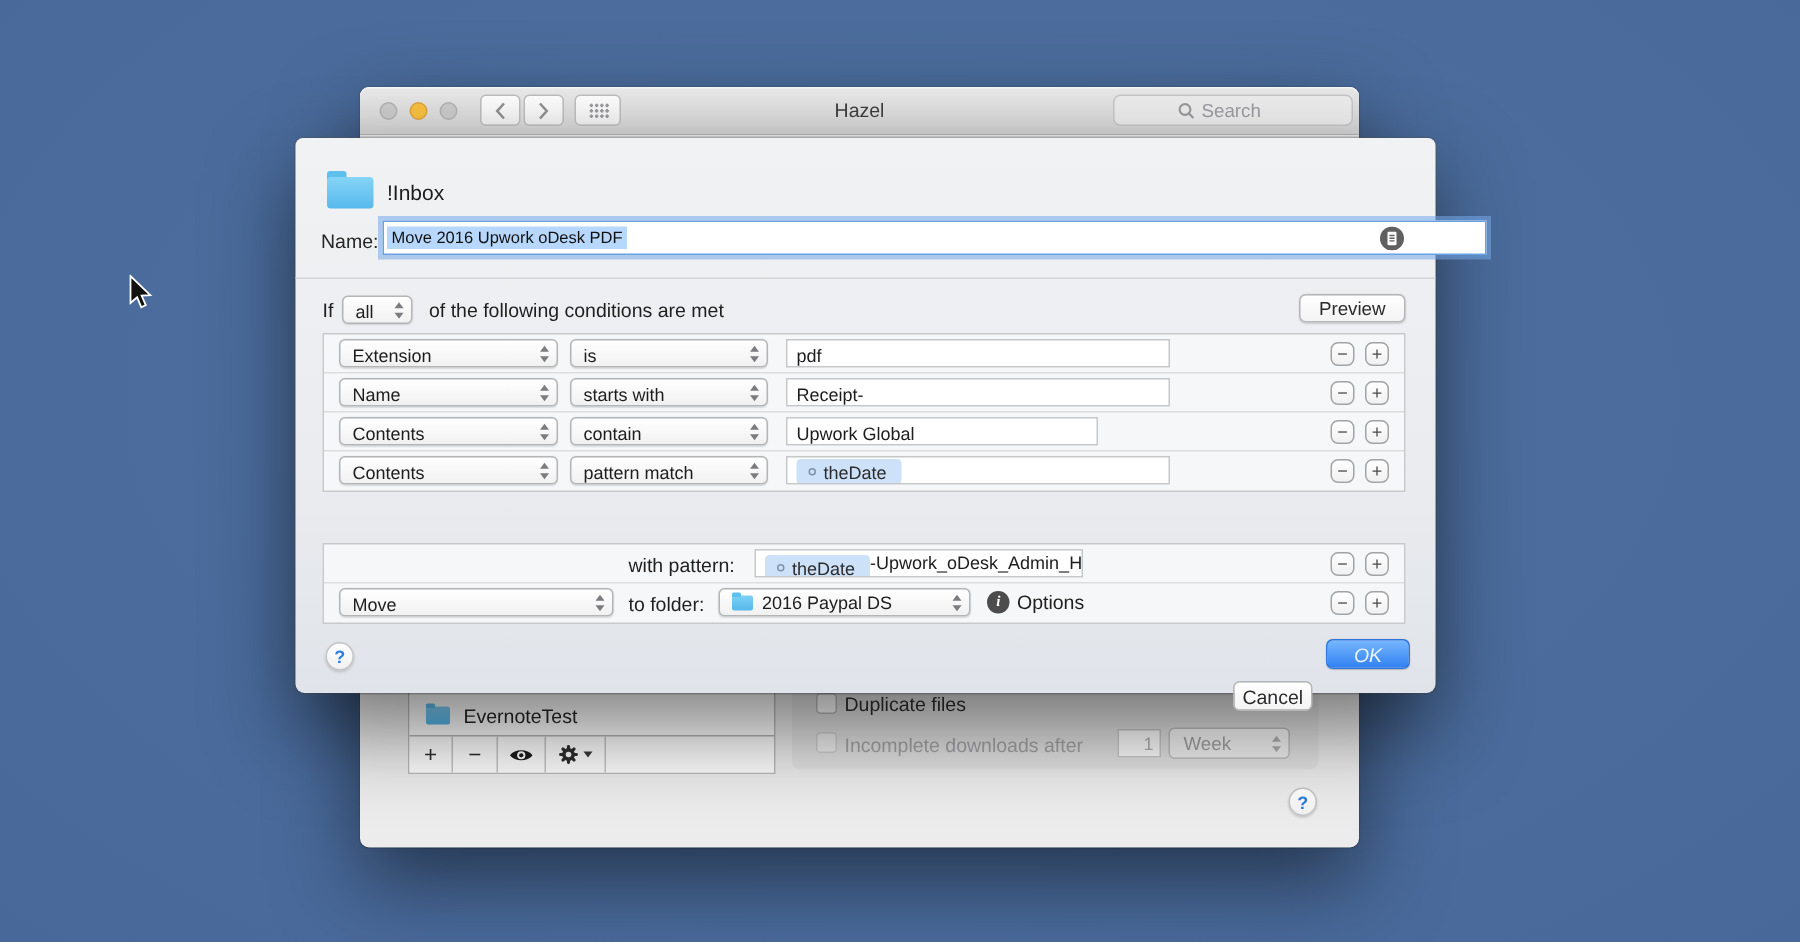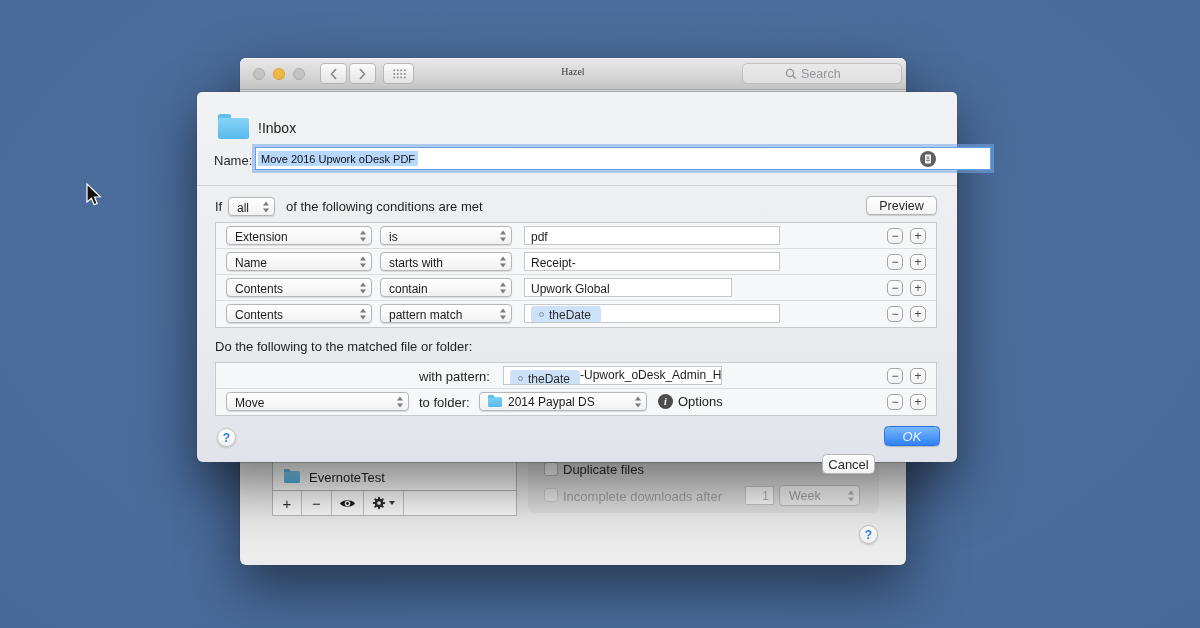--- a/index.html
+++ b/index.html
@@ -15,21 +15,21 @@
   .titlebar { position:absolute; left:0; top:0; width:100%; height:32px;
     background:linear-gradient(#e9e9e9,#d3d3d3); border-bottom:1px solid #b4b4b4;
     border-radius:6px 6px 0 0; box-shadow:inset 0 1px 0 rgba(255,255,255,.6); }
   .lights { position:absolute; left:13px; top:10px; display:flex; gap:8px; }
   .light { width:12px; height:12px; border-radius:50%; }
   .light.gray { background:#c9c9c9; border:1px solid #b2b2b2; }
   .light.yellow { background:#f6be40; border:1px solid #dfa33c; }
   .tb-btn { position:absolute; top:5px; height:21px; border:1px solid #bdbdbd; border-radius:4px;
     background:linear-gradient(#fdfdfd,#f0f0f0); display:flex; align-items:center; justify-content:center; }
   .win-title { position:absolute; left:0; right:0; top:8px; text-align:center;
-    font-size:10px; color:#3d3d3d;font-family:Liberation Serif, serif; }
+    font-size:13px; color:#3d3d3d; }
   .searchbox { position:absolute; right:4px; top:5px; width:160px; height:21px;
     background:#ebebeb; border:1px solid #c6c6c6; border-radius:5px;
     display:flex; align-items:center; justify-content:center; gap:4px; }
   .searchbox input { border:none; background:transparent; outline:none; width:58px;
     font-size:12.5px; color:#6f6f73; font-family:inherit; }
   .searchbox input::placeholder { color:#9a9a9f; }
 
   
   .list-panel { position:absolute; left:32px; top:380px; width:245px; height:78px;
     background:#fff; border:1px solid #b9b9b9; }
@@ -263,40 +263,39 @@
           <span class="token">
               <i class="ring"></i>
               <span>theDate</span>
             </span>
         </span>
         <button class="rbtn minus">−</button>
         <button class="rbtn plus">+</button>
       </div>
     </div>
 
-    <span style="position:absolute;left:18px;top:247px;font-size:13px;color:#1f1f1f;">Do the following to the matched file or folder:</span>
 
     <div class="rule-box" style="top:270px;">
       <div class="rrow">
         <span class="inline-label" style="left:203px;">with pattern:</span>
         <span class="tfield" style="left:287px;width:219px;padding-top:1px;">
           <span class="token">
               <i class="ring"></i>
               <span>theDate</span>
             </span><span style="vertical-align:2px;">-Upwork_oDesk_Admin_H</span>
         </span>
         <button class="rbtn minus">−</button>
         <button class="rbtn plus">+</button>
       </div>
       <div class="rrow">
         <span class="popup" style="left:10px;top:3px;width:183px;"><span>Move</span><span class="spin"></span></span>
         <span class="inline-label" style="left:203px;">to folder:</span>
         <span class="popup" style="left:263px;top:3px;width:168px;display:flex;align-items:center;gap:6px;padding-top:0;">
           <span class="mini-folder"></span>
-          <span>2014 Paypal DS</span>
+          <span>2016 Paypal DS</span>
           <span class="spin"></span>
         </span>
         <span style="position:absolute;left:442px;top:5px;display:flex;align-items:center;gap:5px;">
           <span class="info-ic">i</span>
           <span style="font-size:13px;color:#1f1f1f;">Options</span>
         </span>
         <button class="rbtn minus">−</button>
         <button class="rbtn plus">+</button>
       </div>
     </div>

